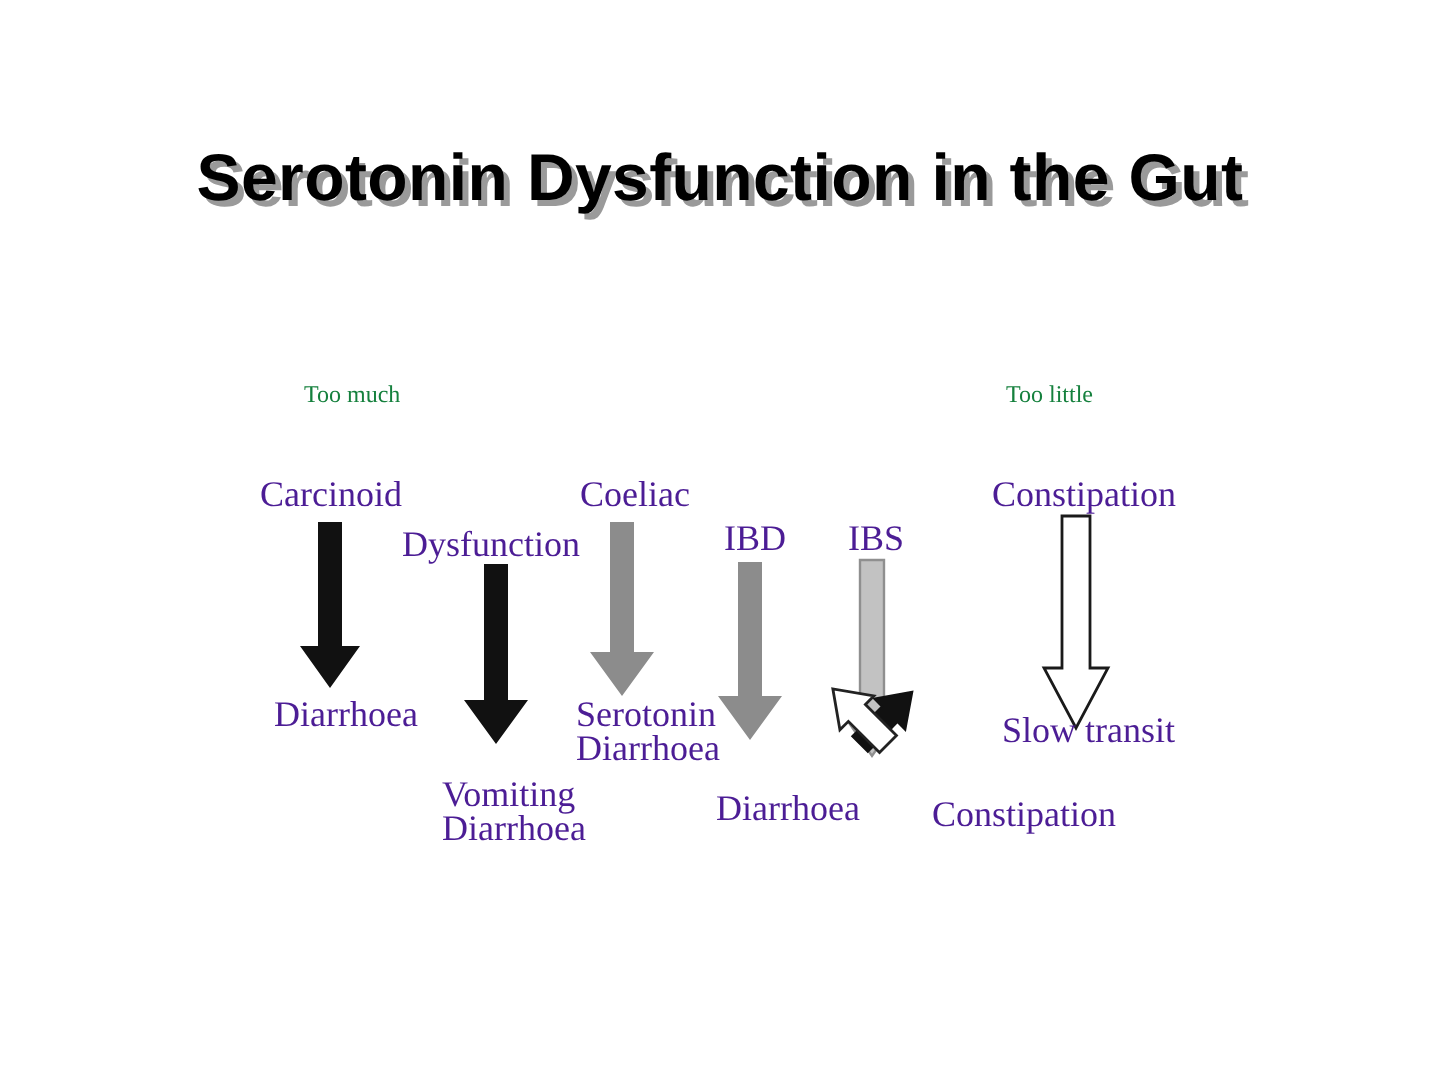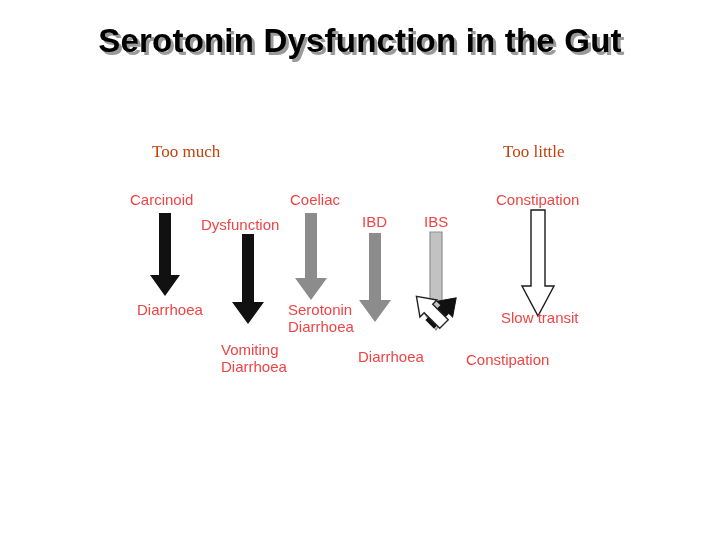--- a/index.html
+++ b/index.html
@@ -7,20 +7,21 @@
     padding: 0;
     background: #ffffff;
   }
   #slide {
     position: relative;
     width: 720px;
     height: 430px;
     background: #ffffff;
     overflow: hidden;
     font-family: "Liberation Serif", serif;
+    margin-top: 48px;
   }
 
   
   #title {
     position: absolute;
     left: 0;
     top: 22px;
     width: 720px;
     text-align: center;
     font-family: "Liberation Sans", sans-serif;
@@ -29,22 +30,22 @@
     letter-spacing: 0.2px;
     color: #000000;
     text-shadow: 3px 3px 0 #9a9a9a;
     white-space: nowrap;
   }
 
   
   .sidelabel {
     position: absolute;
     font-family: "Liberation Serif", serif;
-    font-size: 17px;
-    color: #c2410c;
+    font-size: 12px;
+    color: #15803d;
     white-space: nowrap;
   }
   #too-much { left: 152px; top: 142px; }
   #too-little { left: 503px; top: 142px; text-align: right; }
 
   #gradbar {
     position: absolute;
     left: 228px;
     top: 137px;
     width: 264px;
@@ -59,24 +60,24 @@
   #gradbar-label {
     font-family: "Liberation Serif", serif;
     font-size: 14.5px;
     color: #000000;
     white-space: nowrap;
   }
 
   
   .node {
     position: absolute;
-    font-family: Liberation Sans, sans-serif;
-    font-size: 15px;
+    font-family: Liberation Serif, serif;
+    font-size: 18px;
     line-height: 17px;
-    color: #ef4444;
+    color: #4c1d95;
     white-space: nowrap;
   }
 
   
   #arrows {
     position: absolute;
     left: 0;
     top: 0;
     width: 720px;
     height: 540px;

